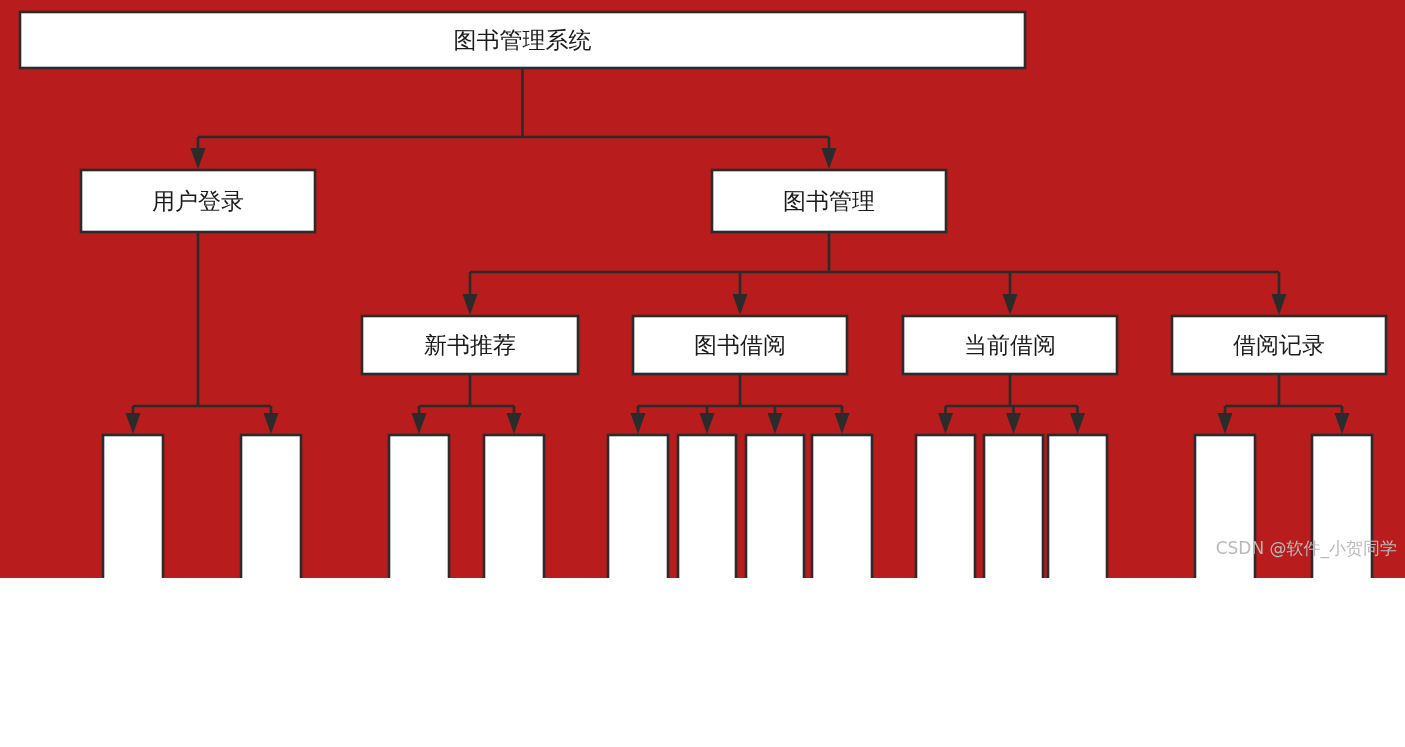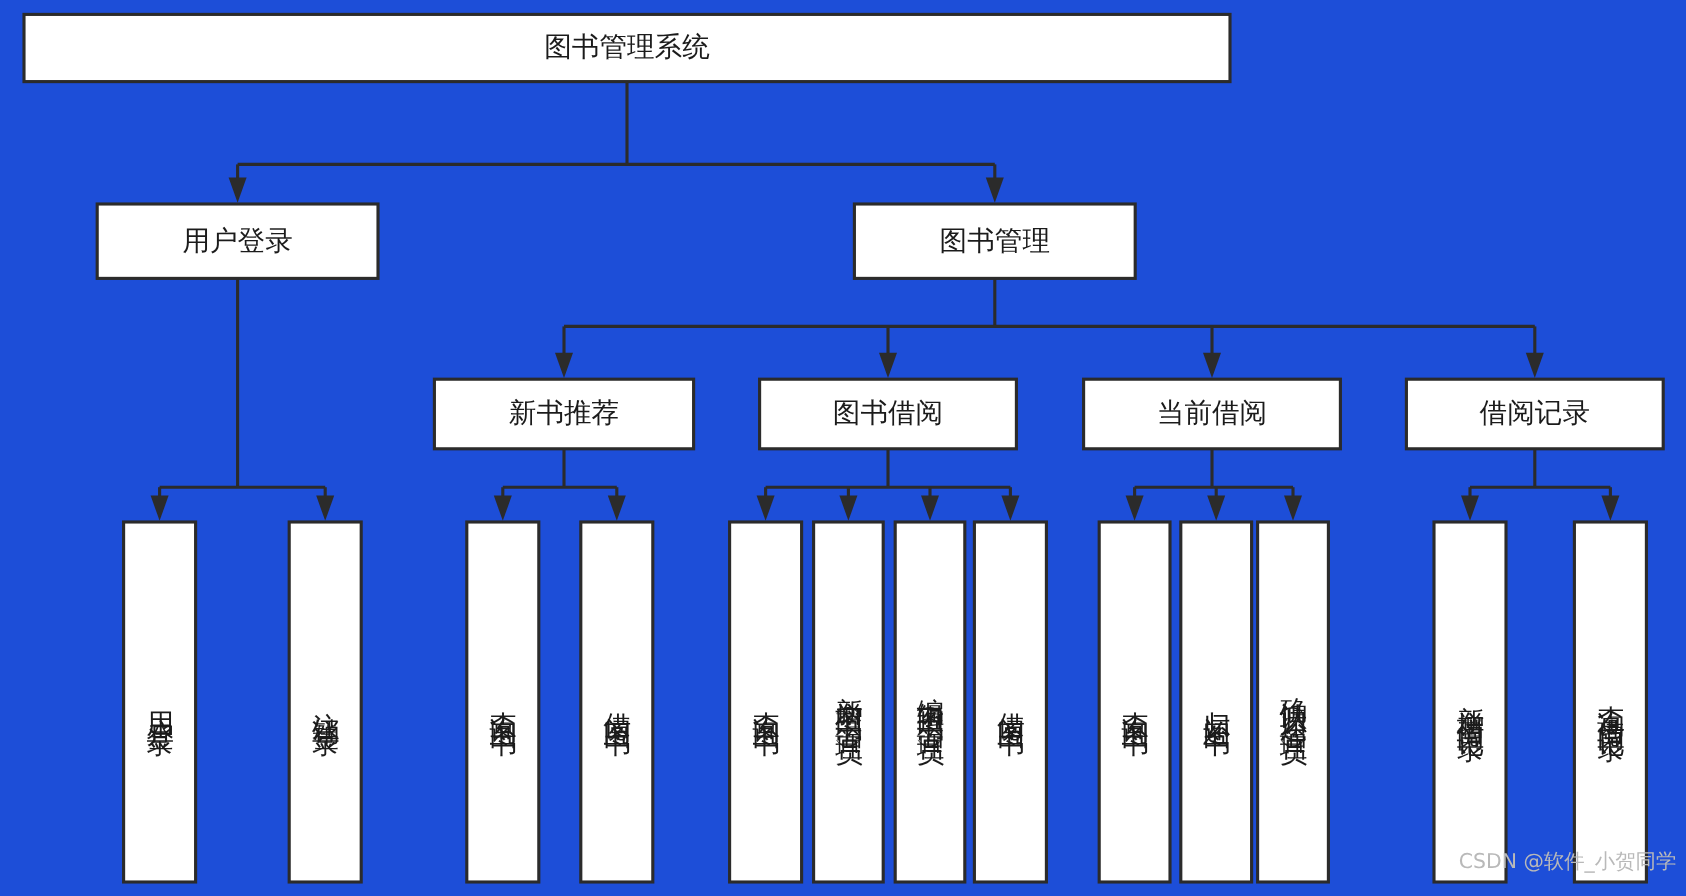--- a/index.html
+++ b/index.html
@@ -7,22 +7,22 @@
     margin: 0;
     padding: 0;
     background: #ffffff;
   }
   body {
     font-family: "DejaVu Sans", "Liberation Sans", sans-serif;
   }
   #diagram-root {
     position: relative;
     width: 1405px;
-    height: 747px;
-    background: #1d4ed8;
+    height: 578px;
+    background: #b91c1c;
     overflow: hidden;
     text-decoration: underline;
   }
   svg.diagram-canvas {
     position: absolute;
     top: 0;
     left: 0;
     width: 1405px;
     height: 747px;
     display: block;

